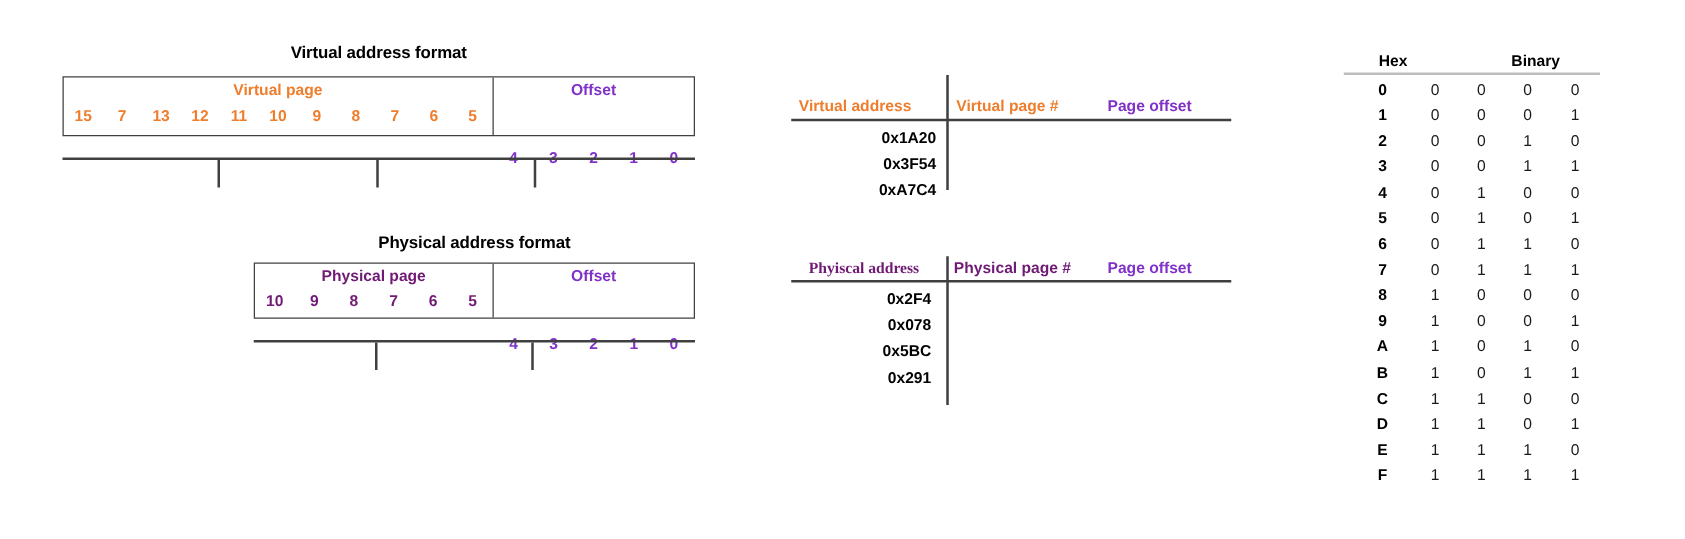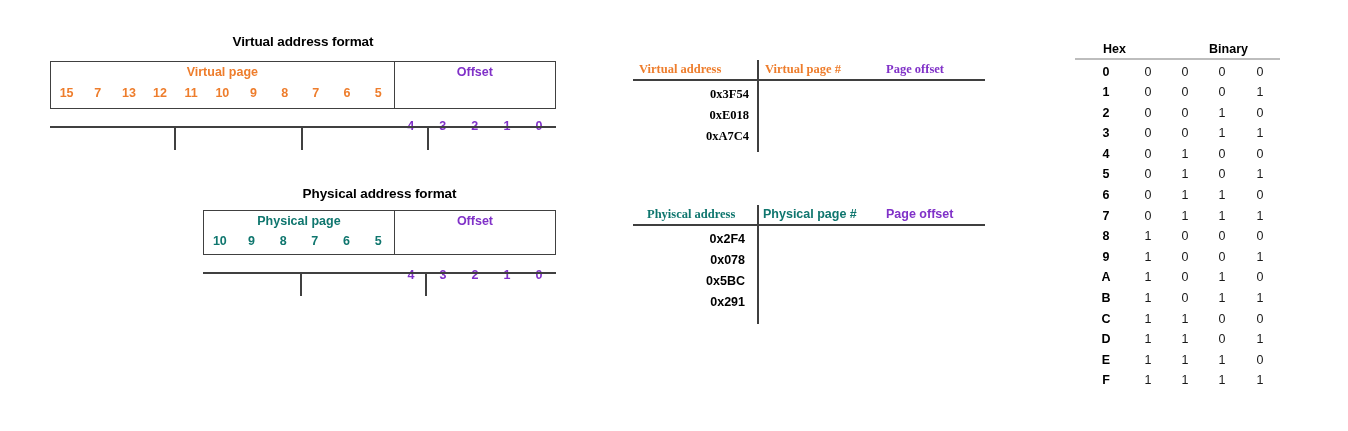--- a/index.html
+++ b/index.html
@@ -59,21 +59,21 @@
   .fmt-bit {
     flex: 1 1 0;
     text-align: center;
     font-size: 12.5px;
     font-weight: bold;
     line-height: 1;
   }
 
   .c-orange { color: #EE7D2C; }
   .c-purple { color: #8031C8; }
-  .c-blue   { color: #0f766e; }
+  .c-blue   { color: #701a75; }
 
   
   .ruler-line {
     background: #404040;
     height: 2px;
   }
   .ruler-tick {
     background: #404040;
     width: 2px;
   }
@@ -206,30 +206,30 @@
       <span class="fmt-bit c-purple">1</span>
       <span class="fmt-bit c-purple">0</span>
     </div>
   </div>
 </div>
 
 <div class="abs ruler-line" style="left:203px; top:272px; width:353px;"></div>
 <div class="abs ruler-tick" style="left:300px; top:274px; height:22px;"></div>
 <div class="abs ruler-tick" style="left:425px; top:274px; height:22px;"></div>
 
-<div class="abs addr-table" style="left:633px; top:60px; width:352px;font-family:Liberation Serif, serif;">
+<div class="abs addr-table" style="left:633px; top:76px; width:352px;">
   <div class="addr-head">
     <span class="addr-head-cell c-orange" style="left:6px;">Virtual address</span>
     <span class="addr-head-cell c-orange" style="left:132px;">Virtual page #</span>
     <span class="addr-head-cell c-purple" style="left:253px;">Page offset</span>
   </div>
   <div class="addr-rule"></div>
   <div style="padding-top:3px;">
+    <div class="addr-row" style="width:116px;">0x1A20</div>
     <div class="addr-row" style="width:116px;">0x3F54</div>
-    <div class="addr-row" style="width:116px;">0xE018</div>
     <div class="addr-row" style="width:116px;">0xA7C4</div>
   </div>
 </div>
 <div class="abs addr-vline" style="left:757px; top:60px; height:92px;"></div>
 
 <div class="abs addr-table" style="left:633px; top:205px; width:352px;">
   <div class="addr-head">
     <span class="addr-head-cell c-blue" style="left:14px;font-family:Liberation Serif, serif;">Phyiscal address</span>
     <span class="addr-head-cell c-blue" style="left:130px;">Physical page #</span>
     <span class="addr-head-cell c-purple" style="left:253px;">Page offset</span>

